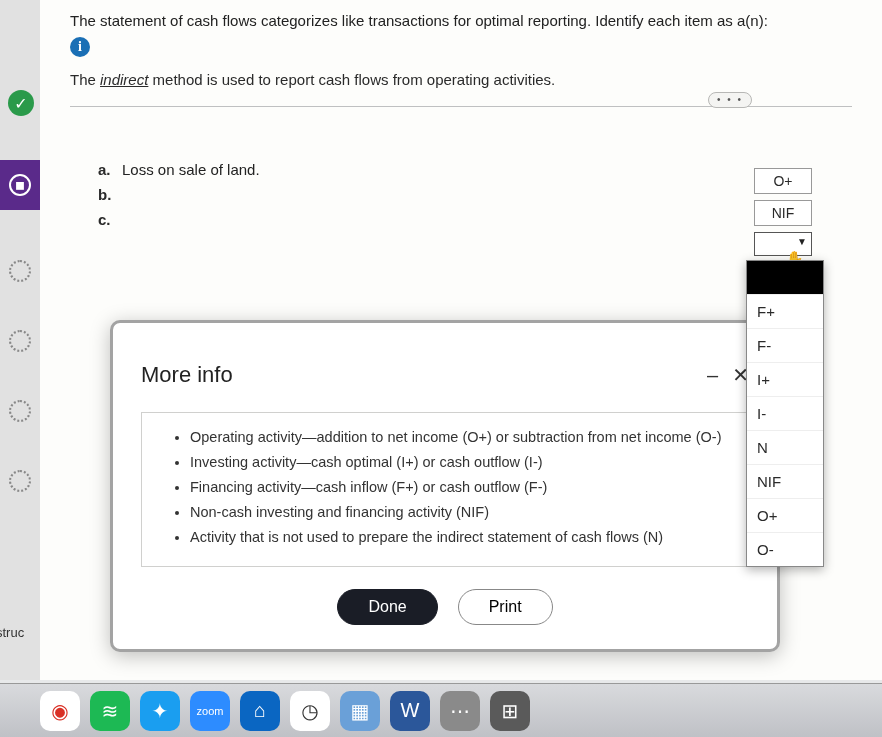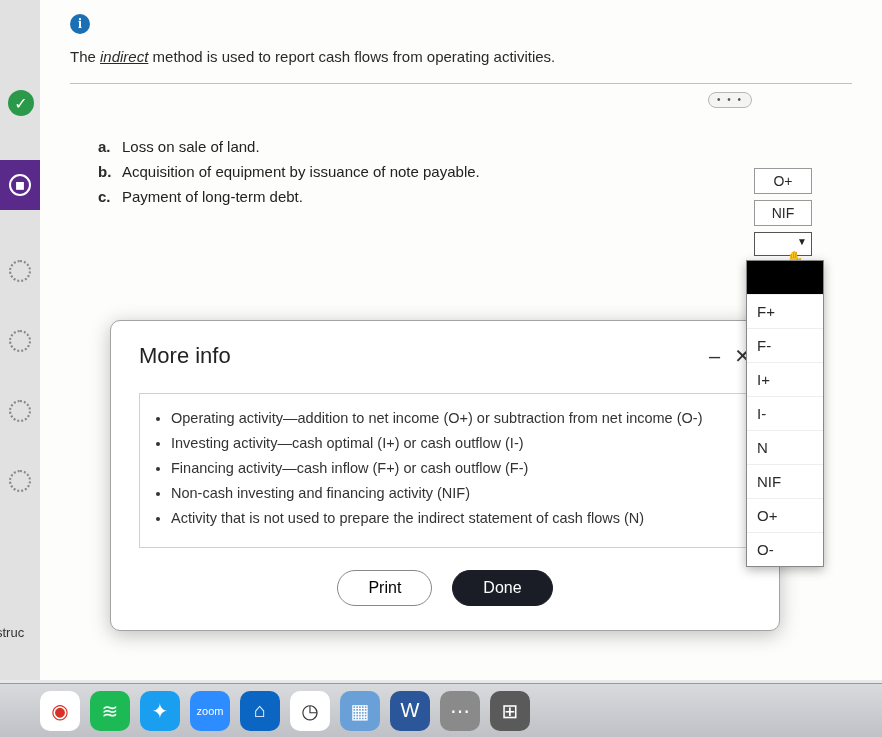--- a/index.html
+++ b/index.html
@@ -137,25 +137,25 @@
     height: 34px;
   }
   .dropdown .opt:last-child { border-bottom: none; }
 
   .modal {
     position: absolute;
     left: 70px;
     top: 320px;
     width: 670px;
     background: #fff;
-    border: 1px solid #a3a3a3;
+    border: 3px solid #a3a3a3;
     border-radius: 10px;
     box-shadow: 0 4px 20px rgba(0,0,0,.25);
     z-index: 3;
-    padding: 22px 28px 24px 28px;
+    padding: 39px 28px 24px 28px;
   }
   .modal-header {
     display: flex;
     justify-content: space-between;
     align-items: center;
     margin-bottom: 24px;
   }
   .modal-title {
     font-size: 22px;
     font-weight: normal;
@@ -167,21 +167,21 @@
     font-size: 20px;
     color: #333;
   }
   .modal-controls span { line-height: 1; }
   .modal-body {
     border: 1px solid #d0d0ce;
     padding: 14px 18px;
     font-size: 14.5px;
     color: #333;
   }
-  .modal-body ul { list-style: disc; margin-left: 13px; }
+  .modal-body ul { list-style: disc; margin-left: 30px; }
   .modal-body li { margin-bottom: 4px; line-height: 1.45; }
   .modal-footer {
     display: flex;
     justify-content: center;
     gap: 20px;
     margin-top: 22px;
   }
   .btn {
     border-radius: 22px;
     padding: 8px 30px;
@@ -278,44 +278,43 @@
     <div class="rail-dot"></div>
     <div class="rail-dot"></div>
     <div class="rail-dot"></div>
     <div class="rail-dot"></div>
   </div>
   <div class="rail-label">struc</div>
 </div>
 
 <div class="page">
 
+  <div class="intro">The statement of cash flows categorizes like transactions for optimal reporting. Identify each item as a(n):</div>
 
   <div class="info-row">
     <span class="info-icon">i</span>
   </div>
 
   <div class="method-note">
     <span>The </span><em>indirect</em><span> method is used to report cash flows from operating activities.</span>
   </div>
 
   <hr class="hr">
   <div class="ellipsis-pill">• • •</div>
 
   <div class="items">
     <div class="row">
       <span class="label">a.</span>
       <span class="text">Loss on sale of land.</span>
     </div>
     <div class="row">
       <span class="label">b.</span>
-      <span class="text">Acquisition of equipment by issuance of note payable.</span>
     </div>
     <div class="row">
       <span class="label">c.</span>
-      <span class="text">Payment of long-term debt.</span>
     </div>
   </div>
 
   <div class="answers">
     <div class="answer-box">O+</div>
     <div class="answer-box">NIF</div>
     <div class="answer-select"></div>
   </div>
 
   <span class="cursor">✋</span>
@@ -343,22 +342,22 @@
     <div class="modal-body">
       <ul>
         <li>Operating activity—addition to net income (O+) or subtraction from net income (O-)</li>
         <li>Investing activity—cash optimal (I+) or cash outflow (I-)</li>
         <li>Financing activity—cash inflow (F+) or cash outflow (F-)</li>
         <li>Non-cash investing and financing activity (NIF)</li>
         <li>Activity that is not used to prepare the indirect statement of cash flows (N)</li>
       </ul>
     </div>
     <div class="modal-footer">
+      <button class="btn dark">Done</button>
       <button class="btn">Print</button>
-      <button class="btn dark">Done</button>
     </div>
   </div>
 
 </div>
 
 <div class="dock">
 
 <div class="app" style="background: rgb(255, 255, 255); color: rgb(217, 48, 37);">◉</div>
     <div class="app" style="background: rgb(29, 185, 84);">≋</div>
     <div class="app" style="background: rgb(26, 158, 240);">✦</div>

